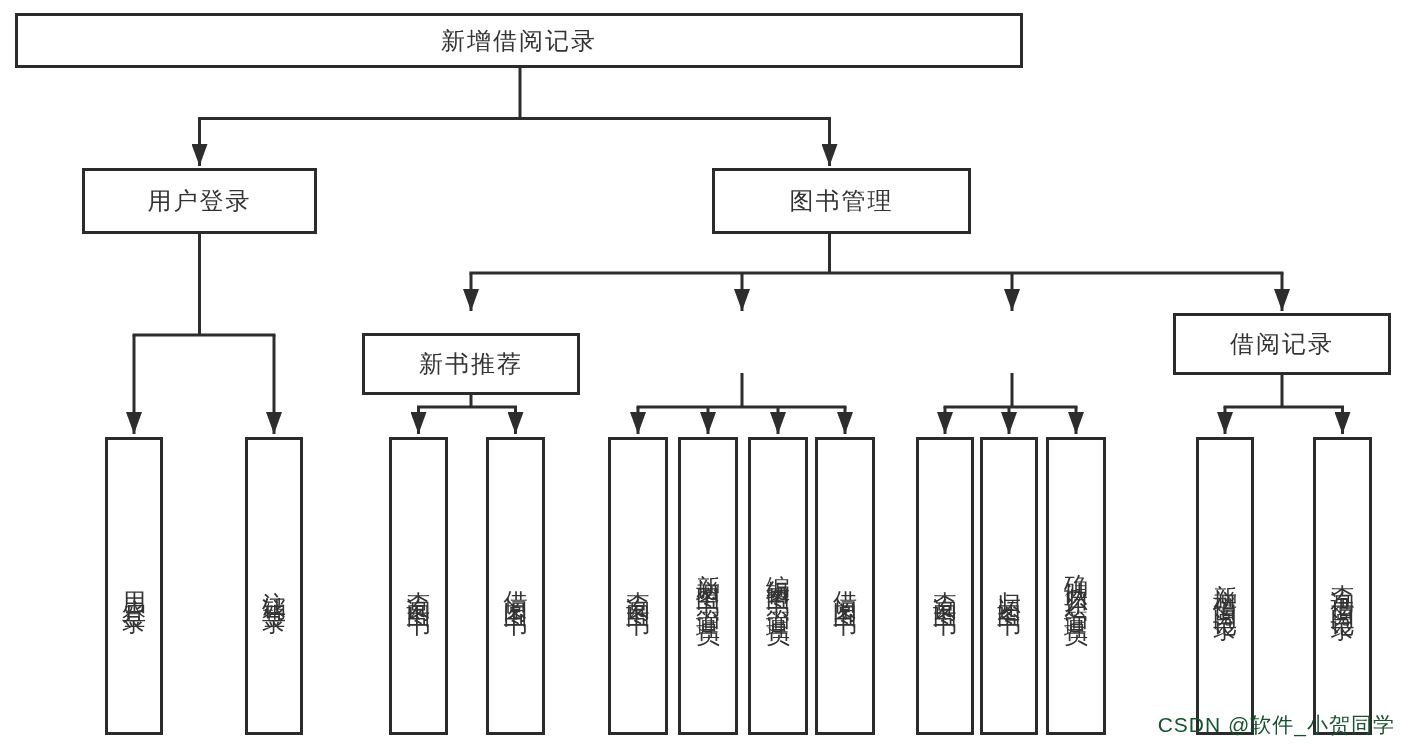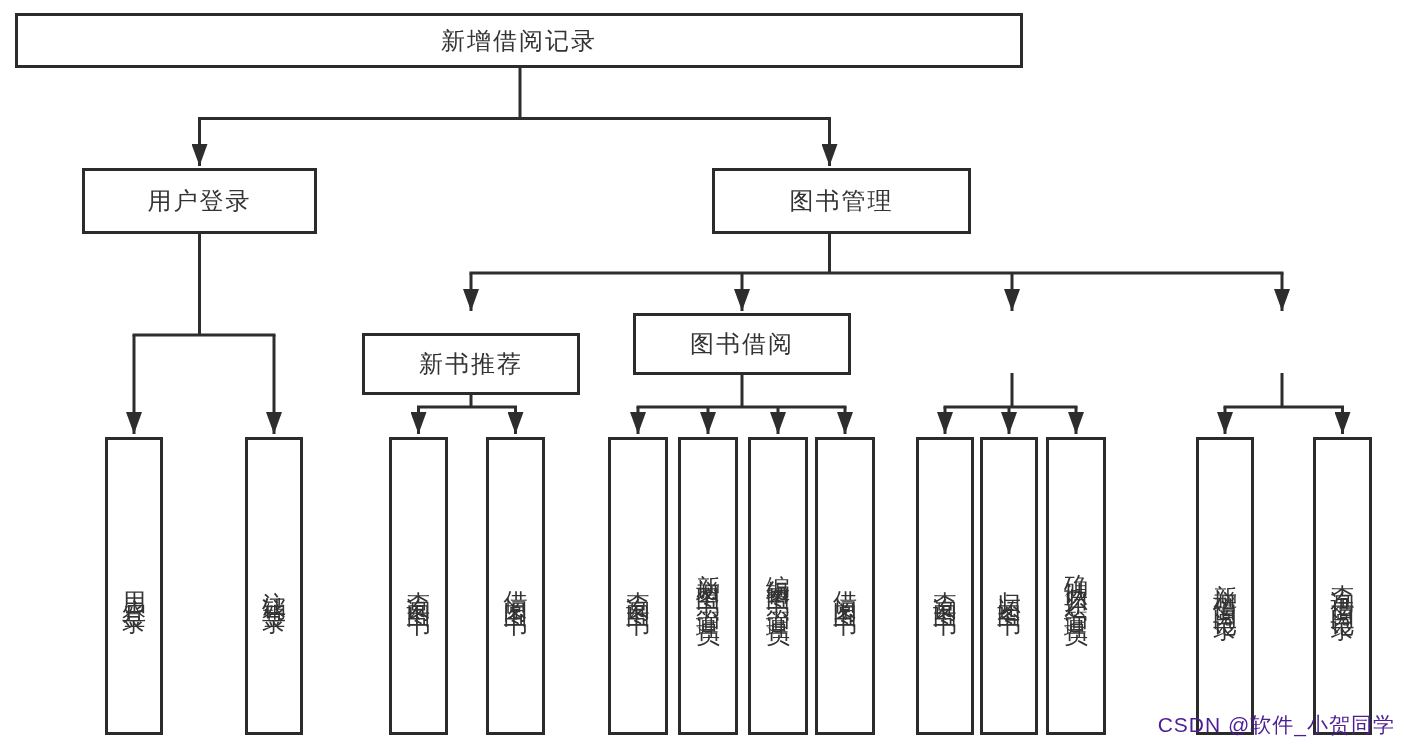--- a/index.html
+++ b/index.html
@@ -18,21 +18,21 @@
     display:flex; align-items:center; justify-content:center;
     color:#333333;
   }
   .box.h span { font-size:24px; letter-spacing:2px; white-space:nowrap; }
   .box.v span {
     writing-mode:vertical-rl; text-orientation:mixed;
     font-size:24px; letter-spacing:7px; line-height:1;
   }
   .watermark {
     position:absolute; right:10px; bottom:8px;
-    color:#4c1d95; font-size:21px; letter-spacing:1px; white-space:nowrap;
+    color:#14532d; font-size:21px; letter-spacing:1px; white-space:nowrap;
   }
 </style>
 </head>
 <body>
 
 <div class="stage">
 
   <svg class="connectors" viewBox="0 0 1405 747">
     <defs>
       <marker id="arrow" viewBox="0 0 22 16" refX="22" refY="8" markerWidth="22" markerHeight="16" markerUnits="userSpaceOnUse" orient="auto">
@@ -88,22 +88,22 @@
   <div class="box h" style="left:82px; top:168px; width:235px; height:66px;">
     <span>用户登录</span>
   </div>
   <div class="box h" style="left:712px; top:168px; width:259px; height:66px;">
     <span>图书管理</span>
   </div>
 
   <div class="box h" style="left:362px; top:313px; width:218px; height:62px;margin-top:20px;">
     <span>新书推荐</span>
   </div>
-  <div class="box h" style="left:633px; top:313px; width:218px; height:62px;">
-    <span>图书借阅</span>
+  <div class="box h" style="left:1173px; top:313px; width:218px; height:62px;">
+    <span>借阅记录</span>
   </div>
 
   <div class="box v" style="left:105px; top:437px; width:58px; height:298px;">
     <span>用户登录</span>
   </div>
   <div class="box v" style="left:245px; top:437px; width:58px; height:298px;">
     <span>注销登录</span>
   </div>
 
   <div class="box v" style="left:389px; top:437px; width:59px; height:298px;">

